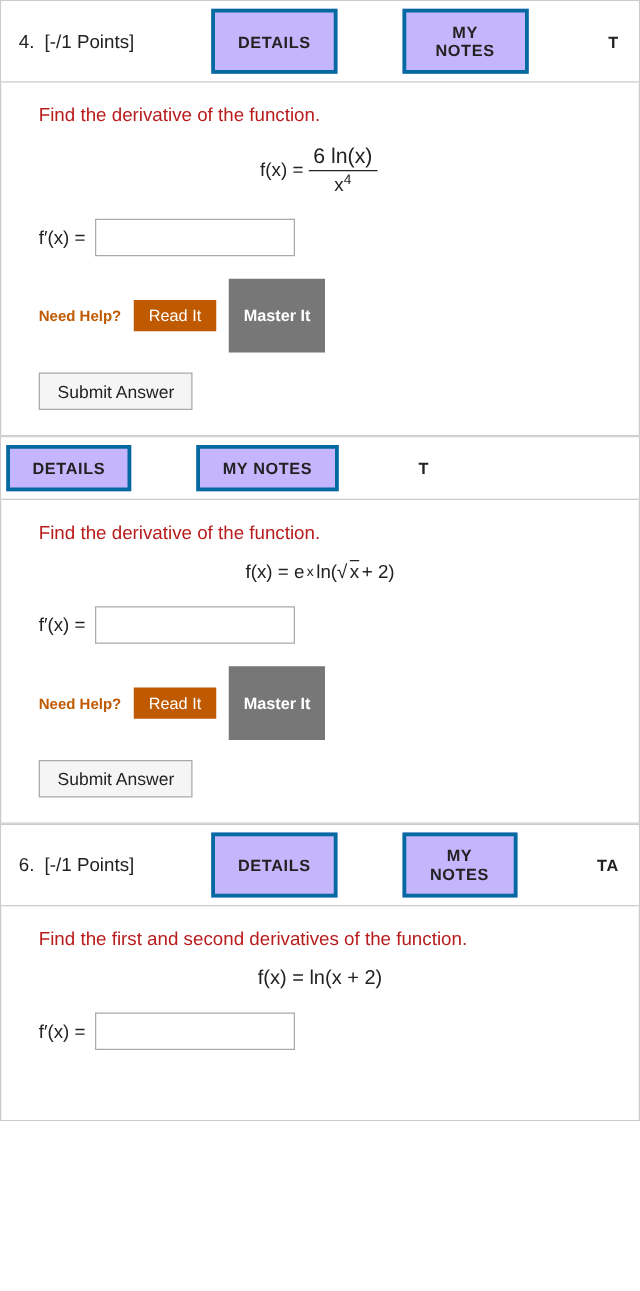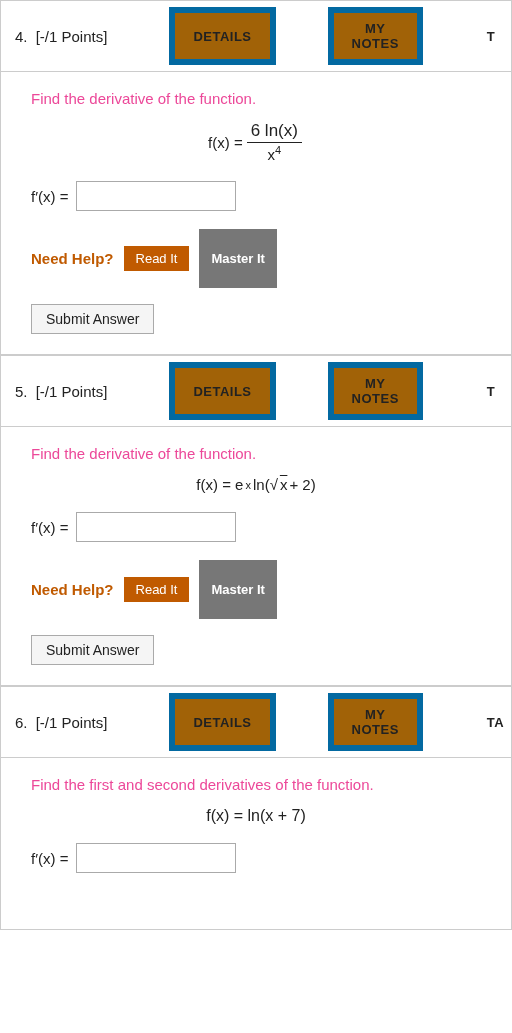--- a/index.html
+++ b/index.html
@@ -26,22 +26,22 @@
 
     .question-number {
       padding: 8px 14px;
       font-weight: normal;
       font-size: 15px;
       white-space: nowrap;
       align-self: center;
     }
 
     .header-btn {
-      border: 6px solid #0369a1;
-      background: #a16207;
+      border: 3px solid #0369a1;
+      background: #c4b5fd;
       padding: 8px 18px;
       cursor: pointer;
       font-size: 13px;
       font-weight: bold;
       letter-spacing: 0.5px;
       margin: 6px 4px;
       color: #222;
     }
 
     .tab-btn {
@@ -56,21 +56,21 @@
       letter-spacing: 0.5px;
     }
 
     .question-body {
       padding: 18px 30px 20px 30px;
     }
 
     .question-text {
       font-size: 15px;
       margin-bottom: 14px;
-      color: #ec4899;
+      color: #b91c1c;
     }
 
     .formula-display {
       text-align: center;
       margin: 10px 0 18px 0;
       font-size: 16px;
     }
 
     .answer-row {
       display: flex;
@@ -95,21 +95,21 @@
     .need-help-row {
       display: flex;
       align-items: center;
       gap: 10px;
       margin-bottom: 16px;
     }
 
     .need-help-label {
       font-weight: bold;
       color: #c05a00;
-      font-size: 15px;
+      font-size: 12px;
     }
 
     .help-btn-read {
       background: #c05a00;
       color: #fff;
       border: none;
       padding: 5px 12px;
       cursor: pointer;
       font-size: 13px;
       font-weight: normal;
@@ -202,24 +202,20 @@
       <button class="help-btn-master">Master It</button>
     </div>
     <div>
       <button class="submit-btn">Submit Answer</button>
     </div>
   </div>
 </div>
 
 <div class="question-block">
   <div class="question-header">
-    <span class="question-number">
-      <span>5.</span>
-      <span style="margin-left:4px;">[-/1 Points]</span>
-    </span>
     <button class="header-btn">DETAILS</button>
     <button class="header-btn">MY NOTES</button>
     <button class="tab-btn">T</button>
   </div>
   <div class="question-body">
     <p class="question-text">Find the derivative of the function.</p>
     <div class="formula-display">
       <span class="math-inline">
         f(x) = e<sup>x</sup> ln(√<span style="text-decoration:overline;">x</span> + 2)
       </span>
@@ -245,21 +241,21 @@
       <span>6.</span>
       <span style="margin-left:4px;">[-/1 Points]</span>
     </span>
     <button class="header-btn">DETAILS</button>
     <button class="header-btn">MY NOTES</button>
     <button class="tab-btn">TA</button>
   </div>
   <div class="question-body">
     <p class="question-text">Find the first and second derivatives of the function.</p>
     <div class="formula-display">
-      <span>f(x) = ln(x + 7)</span>
+      <span>f(x) = ln(x + 2)</span>
     </div>
     <div class="double-answer">
       <div class="answer-row">
         <span class="answer-label">f′(x) =</span>
         <input class="answer-input" type="text" value="" style="">
       </div>
     </div>
   </div>
 </div>
 

